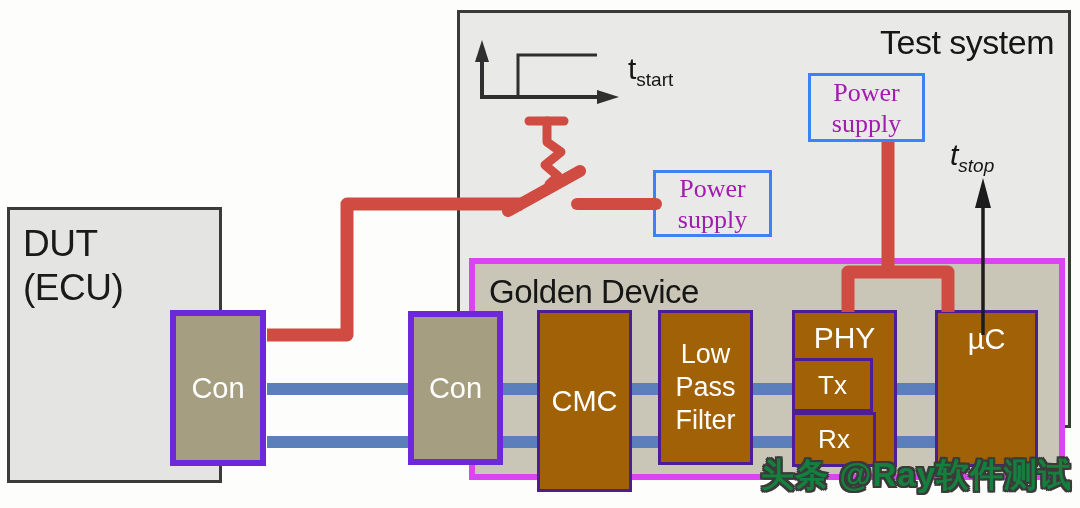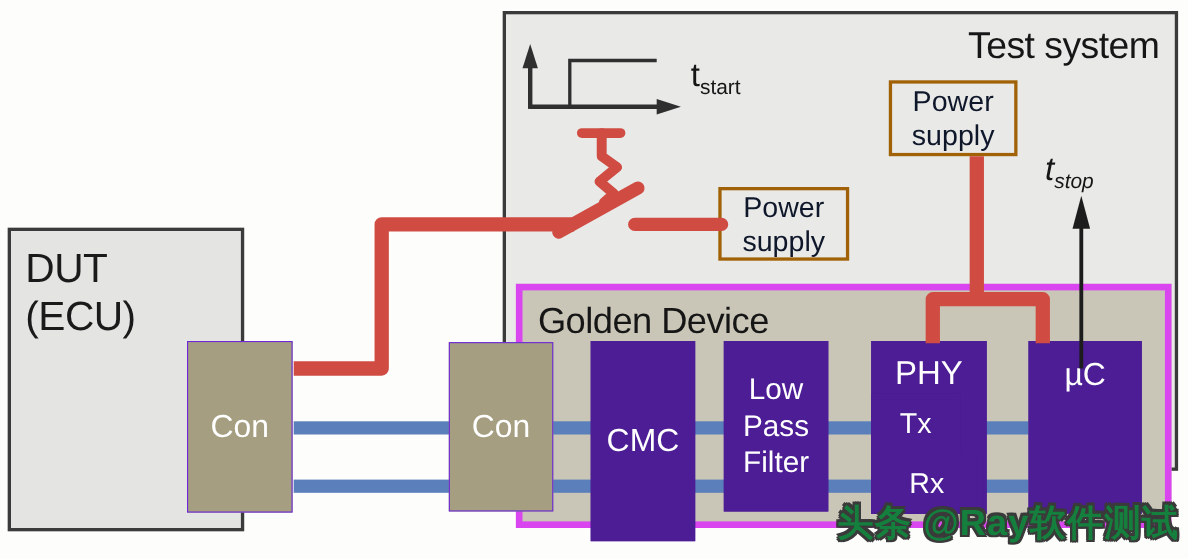--- a/index.html
+++ b/index.html
@@ -45,32 +45,32 @@
   }
   .blue-line.top { top: 383px; }
   .blue-line.bottom { top: 436px; }
 
   
   .block {
     position: absolute; z-index: 5;
     display: flex; align-items: center; justify-content: center;
     color: #ffffff; text-align: center;
   }
-  .tan  { background: #a69e80; border: 1px solid #6d28d9; }
-  .blue { background: #4c1d95; border: 5px solid #4c1d95; }
-  .gray-box { background: #e9e9e7; border: 3px solid #a16207; color: #0f172a; }
+  .tan  { background: #a69e80; border: 6px solid #6d28d9; }
+  .blue { background: #a16207; border: 3px solid #4c1d95; }
+  .gray-box { background: #e9e9e7; border: 3px solid #3b82f6; color: #a21caf; font-family: Liberation Serif, serif; }
 
   .con1 { left: 170px; top: 310px; width: 96px;  height: 156px; font-size: 29px; }
   .con2 { left: 408px; top: 311px; width: 95px;  height: 154px; font-size: 29px; }
   .cmc  { left: 537px; top: 310px; width: 95px;  height: 182px; font-size: 29px; }
   .lpf  { left: 658px; top: 310px; width: 95px;  height: 155px; font-size: 27px; line-height: 33px; }
   .phy  { left: 792px; top: 310px; width: 105px; height: 157px;
           align-items: flex-start; justify-content: center; font-size: 30px; padding-top: 8px; }
   .tx   { left: 792px; top: 358px; width: 81px;  height: 54px; font-size: 26px; }
-  .rx   { left: 792px; top: 412px; width: 101px;  height: 55px; font-size: 26px; }
+  .rx   { left: 792px; top: 412px; width: 84px;  height: 55px; font-size: 26px; }
   .uc   { left: 935px; top: 310px; width: 103px; height: 157px;
           align-items: flex-start; justify-content: center; font-size: 29px; padding-top: 10px; }
 
   .ps   { z-index: 5; font-size: 26px; line-height: 31px; text-align: center;
           display: flex; flex-direction: column; align-items: center; justify-content: center; }
   .ps1  { left: 808px; top: 73px;  width: 117px; height: 69px; }
   .ps2  { left: 653px; top: 170px; width: 119px; height: 67px; }
   .ps, .ps1, .ps2 { position: absolute; }
 
   

